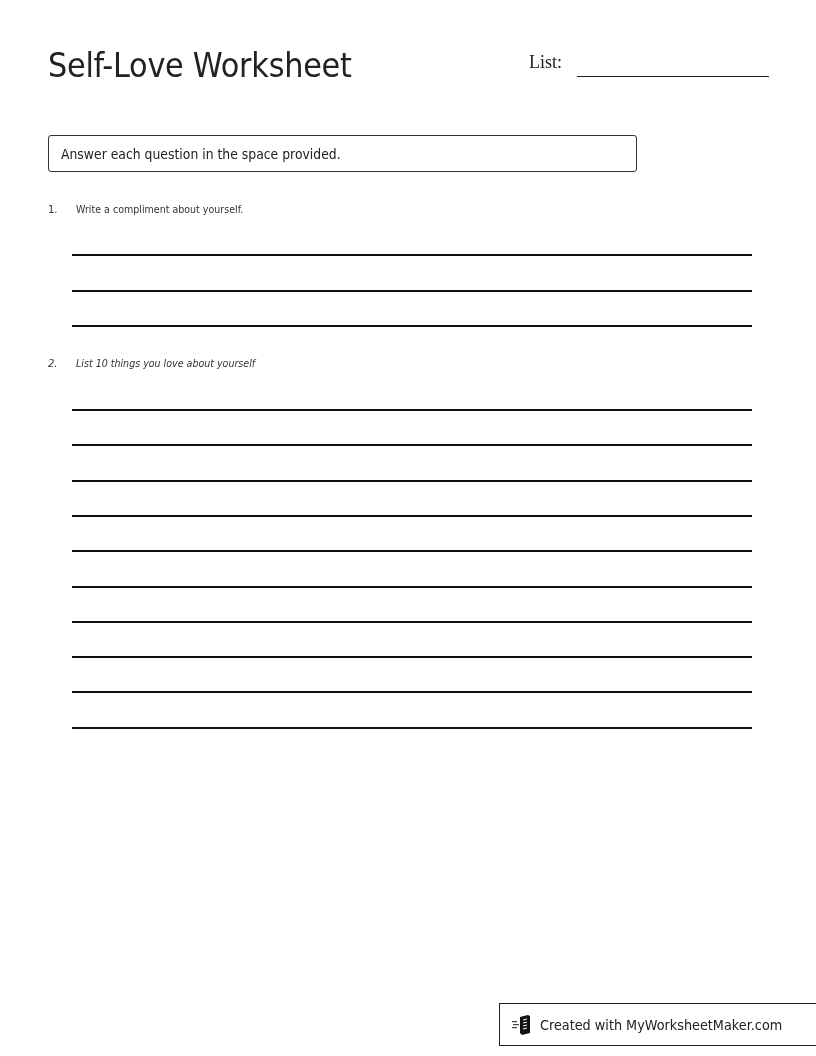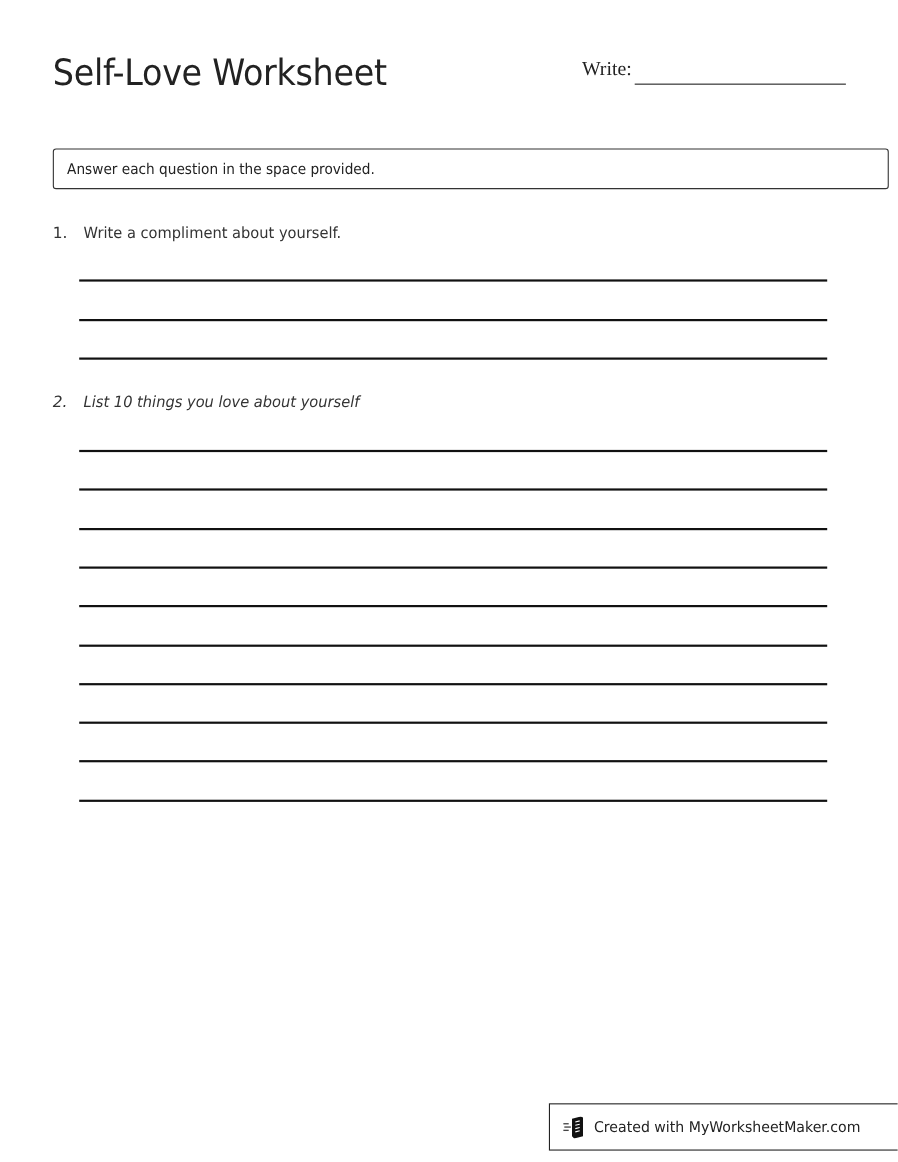--- a/index.html
+++ b/index.html
@@ -1,37 +1,37 @@
 <!DOCTYPE html>
 <html><head>
   <meta charset="utf-8">
   <style>
     html, body { margin: 0; padding: 0; background: #ffffff; }
     body { width: 816px; height: 1056px; position: relative; font-family: "DejaVu Sans", sans-serif; color: #222; overflow: hidden; }
     .title { position: absolute; left: 48px; top: 46px; font-size: 33px; font-weight: normal; color: #222; letter-spacing: -0.3px; margin: 0; font-family: "DejaVu Sans", sans-serif; transform: scaleX(0.92); transform-origin: left; }
     .date-wrap { position: absolute; left: 529px; top: 52px; display: flex; align-items: flex-end; }
     .date-label { font-family: "Liberation Serif", serif; font-size: 18px; color: #222; }
     .date-line { position: absolute; left: 48px; top: 24px; width: 192px; border-bottom: 1px solid #222; }
-    .instructions { position: absolute; left: 48px; top: 135px; width: 760px; height: 37px; border: 1px solid #333; border-radius: 3px; box-sizing: border-box; }
+    .instructions { position: absolute; left: 48px; top: 135px; width: 589px; height: 37px; border: 1px solid #333; border-radius: 3px; box-sizing: border-box; }
     .instructions span { position: absolute; left: 12px; top: 10px; font-size: 13.5px; color: #222; transform: scaleX(0.92); transform-origin: left; white-space: nowrap; }
-    .question { position: absolute; left: 48px; font-size: 14px; color: #333; white-space: nowrap; }
+    .question { position: absolute; left: 48px; font-size: 10px; color: #333; white-space: nowrap; }
     .q-num { display: inline-block; width: 28px; }
     .q-text { display: inline-block; transform: scaleX(0.95); transform-origin: left; }
     .answer-line { position: absolute; left: 72px; width: 680px; height: 2px; background: #111; }
     .badge { position: absolute; left: 499px; top: 1003px; width: 323px; height: 43px; border: 1px solid #222; box-sizing: border-box; display: flex; align-items: center; }
     .badge-icon { margin-left: 12px; width: 22px; height: 20px; }
     .badge-text { margin-left: 6px; font-size: 13.5px; color: #222; white-space: nowrap; transform: scaleX(0.95); transform-origin: left; }
   </style>
 </head>
 <body>
 
 <h1 class="title">Self-Love Worksheet</h1>
 
 <div class="date-wrap">
-  <span class="date-label">Write:</span>
+  <span class="date-label">List:</span>
   <div class="date-line"></div>
 </div>
 
 <div class="instructions">
   <span>Answer each question in the space provided.</span>
 </div>
 
 <div class="question" style="top:204px;">
   <span class="q-num">1.</span><span class="q-text">Write a compliment about yourself.</span>
 </div>

